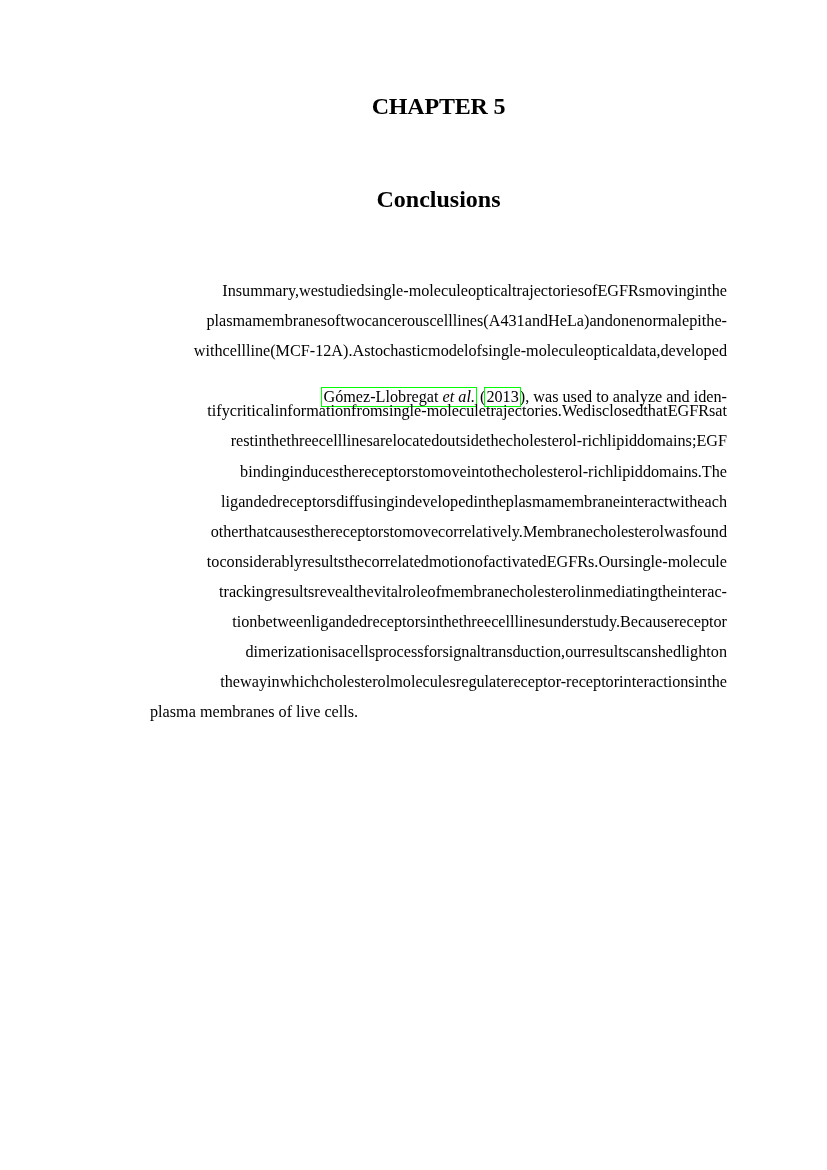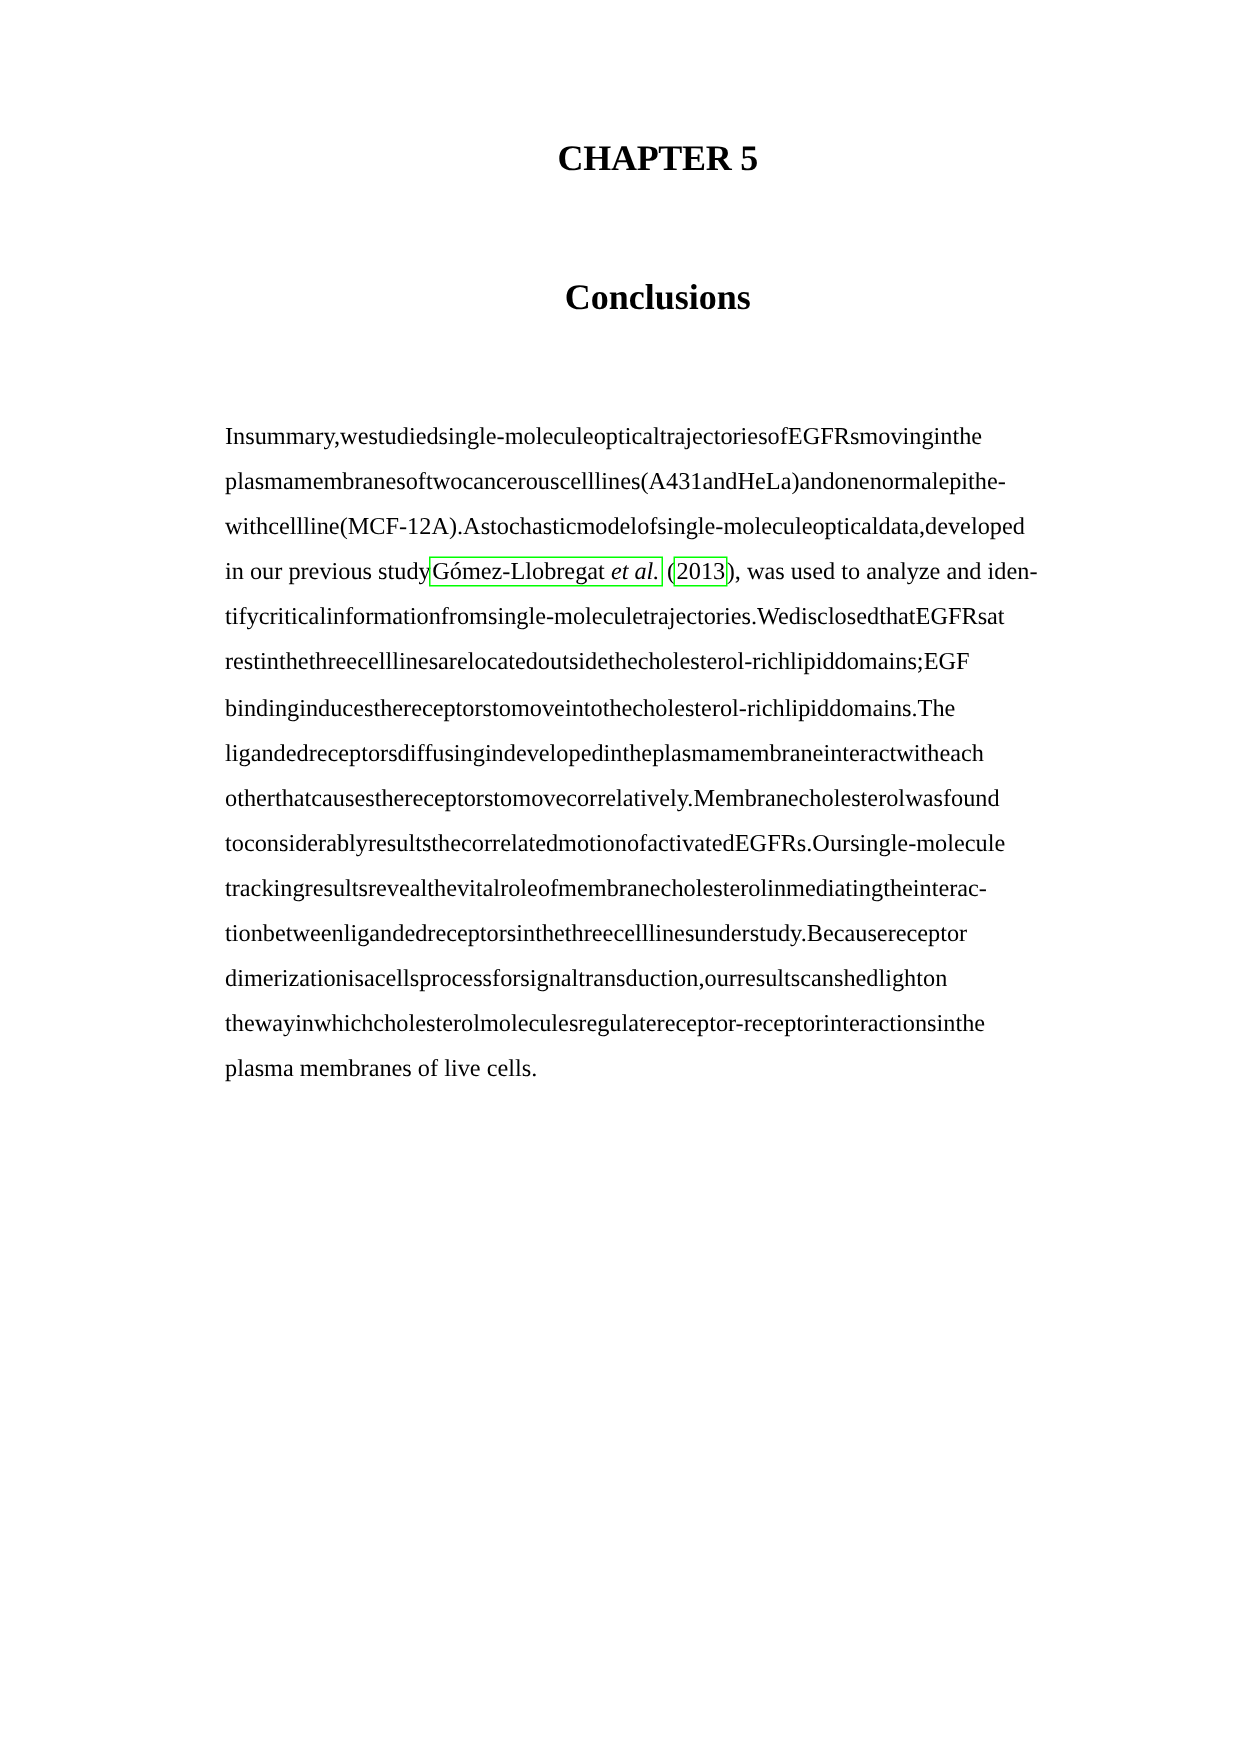--- a/index.html
+++ b/index.html
@@ -4,21 +4,21 @@
 <style>
   html, body { margin: 0; padding: 0; background: #ffffff; }
   body { width: 827px; height: 1170px; position: relative; overflow: hidden;
          font-family: "Liberation Serif", "DejaVu Serif", serif; color: #000; }
   .chapter { position: absolute; top: 93px; left: 0; width: 877px; text-align: center;
              font-weight: bold; font-size: 24px; letter-spacing: -0.2px; }
   .title { position: absolute; top: 186px; left: 0; width: 877px; text-align: center;
            font-weight: bold; font-size: 24px; }
   .body { position: absolute; top: 279px; left: 150px; width: 577px; font-size: 16.2px; }
   .line { height: 30.1px; line-height: 24px; text-align: justify; text-align-last: justify;
-          white-space: nowrap; display: flex; justify-content: flex-start; }
+          white-space: nowrap; display: flex; justify-content: flex-end; }
   .line.last { justify-content: flex-start; }
   .line span.w { display: inline-block; }
   .cite { outline: 1px solid #00ff00; outline-offset: 0px; padding: 0 1px; }
   em { font-style: italic; }
 </style>
 </head>
 <body>
 
 <div class="chapter">CHAPTER 5</div>
 <div class="title">Conclusions</div>
@@ -62,22 +62,21 @@
       <span class="w">A</span>
       <span class="w">stochastic</span>
       <span class="w">model</span>
       <span class="w">of</span>
       <span class="w">single-molecule</span>
       <span class="w">optical</span>
       <span class="w">data,</span>
       <span class="w">developed</span>
     </div>
   <div class="line">
-    <span>in our previous study</span>
-    <span style="display:inline-block;">
+    <span style="display:inline-block;margin-top:16px;">
       <span class="cite"><span>Gómez-Llobregat</span> <em>et al.</em></span>
       <span>(</span><span class="cite">2013</span><span>), was used to analyze and iden-</span>
     </span>
   </div>
   <div class="line">
       <span class="w">tify</span>
       <span class="w">critical</span>
       <span class="w">information</span>
       <span class="w">from</span>
       <span class="w">single-molecule</span>

